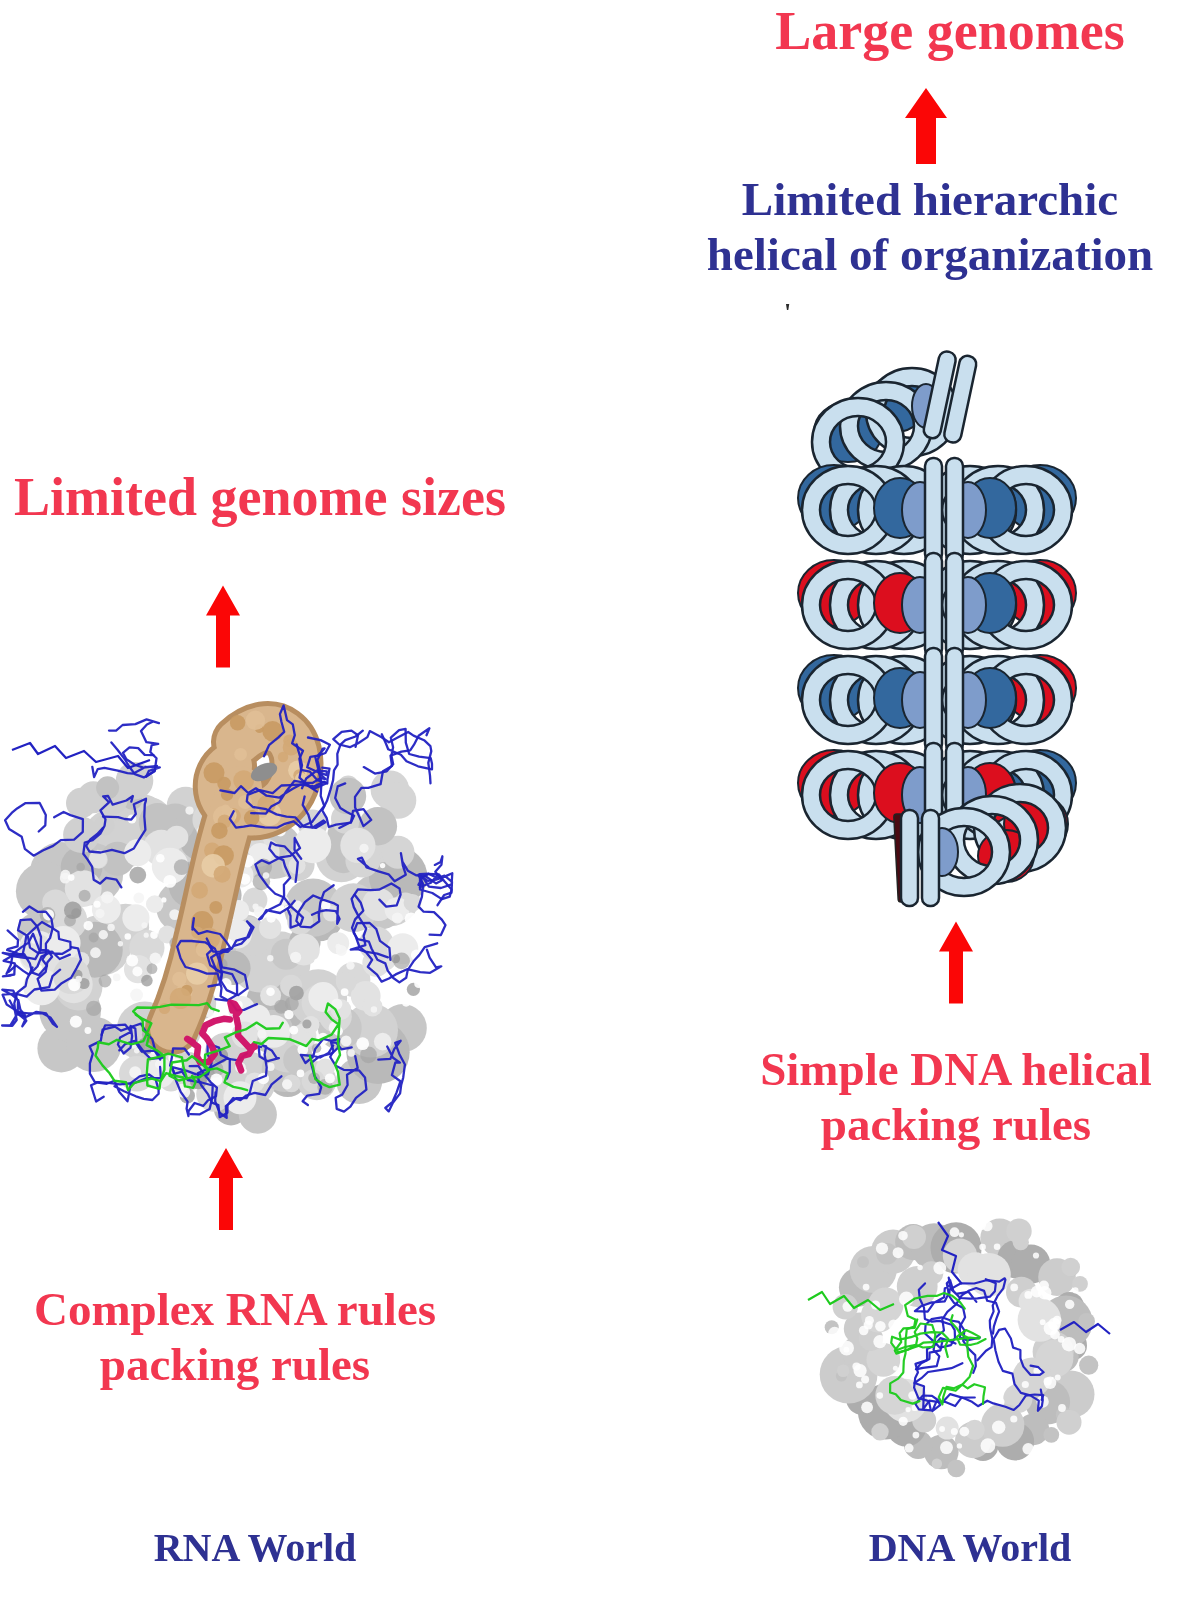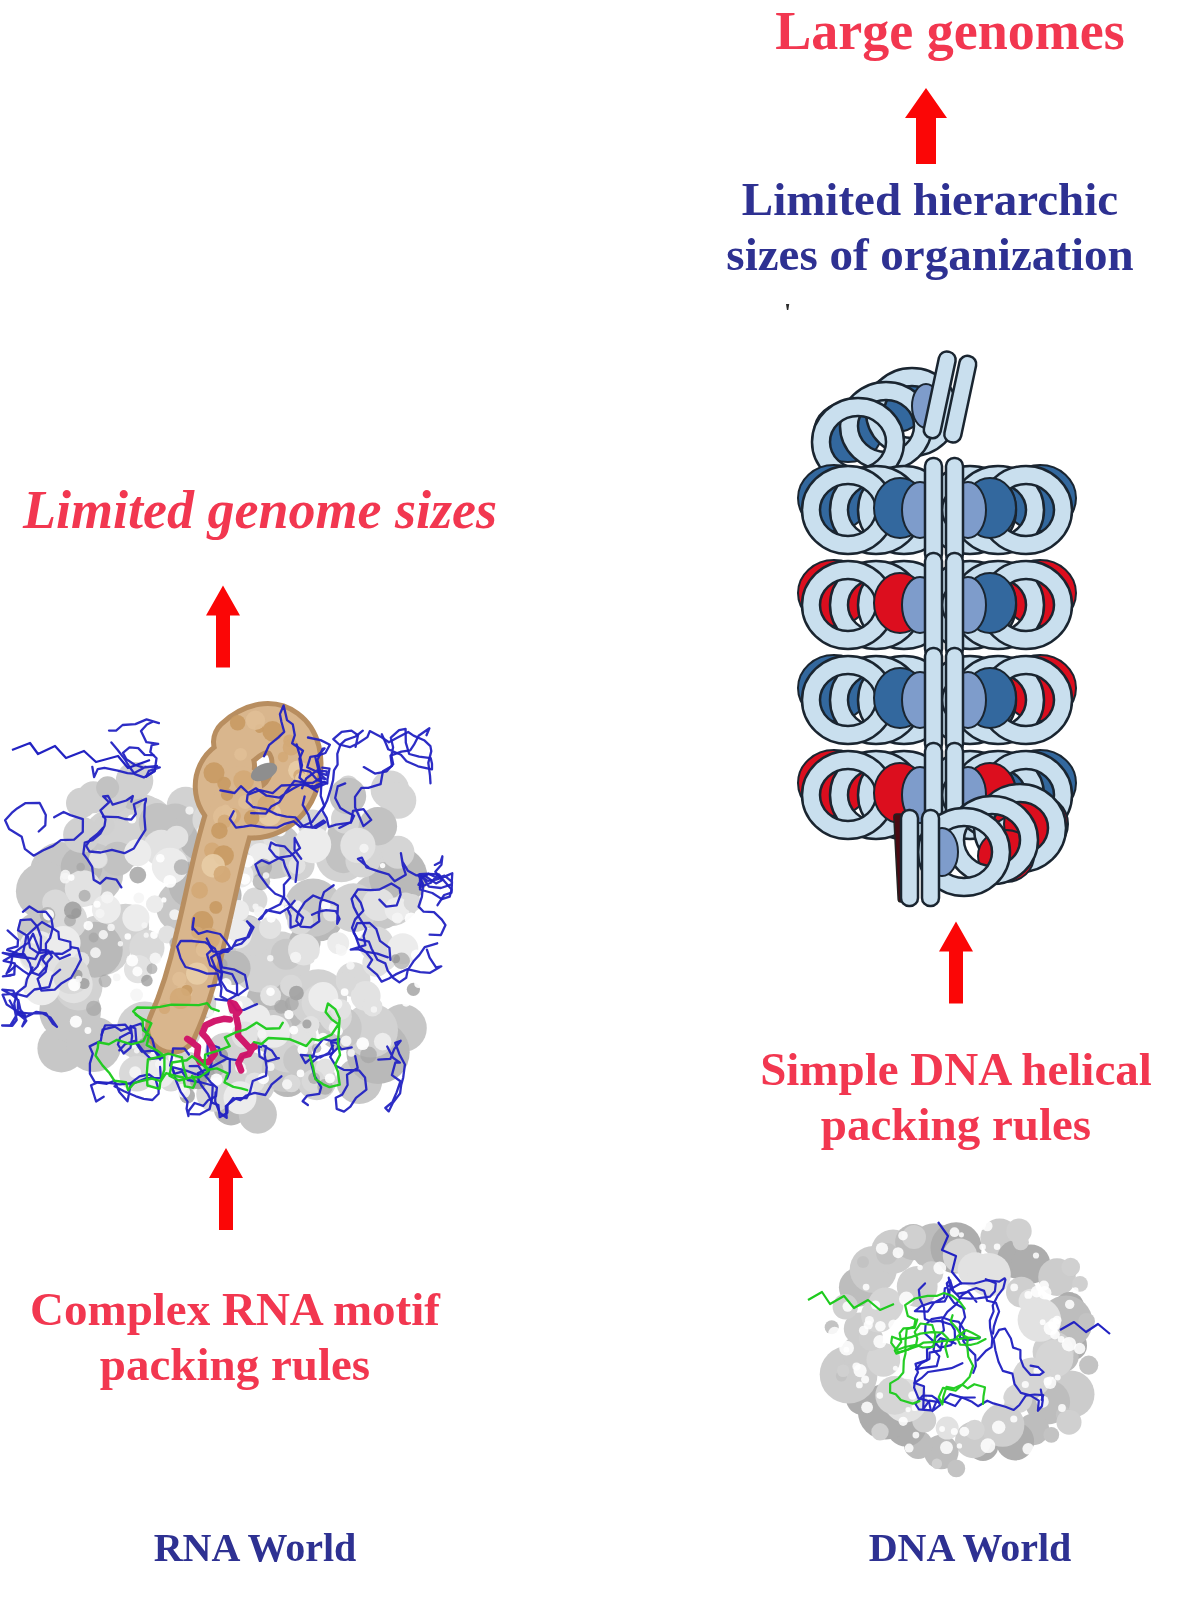--- a/index.html
+++ b/index.html
@@ -22,21 +22,21 @@
   .arrow{position:absolute;}
   .arrow svg polygon{fill:var(--arrow-red);}
   svg.illus{position:absolute;}
   .tick{position:absolute;font-size:26px;color:#2b2b2b;line-height:1;}
 </style>
 </head>
 <body>
 
 <div id="canvas">
 
-  <div class="lbl red f54" style="left:10px;top:479px;width:500px;font-style:italic;">
+  <div class="lbl red f54" style="left:10px;top:466px;width:500px;">
     <span>Limited genome sizes</span>
   </div>
 
   <div class="arrow" style="left:206px;top:585px;">
     <svg width="34" height="83" viewBox="0 0 34 82">
       <polygon points="17,0 34,30 24,30 24,82 10,82 10,30 0,30"></polygon>
     </svg>
   </div>
 
   <svg id="ribo" class="illus" style="left:0px;top:688px;" width="455" height="448" viewBox="0 0 455 448">
@@ -489,41 +489,41 @@
       <polyline points="247.2,402.2 241.0,400.4 233.4,398.9 224.5,394.4 227.6,385.3 216.9,380.4 207.7,381.8 200.8,375.0 192.0,368.2 186.7,372.3 172.0,374.5 169.4,387.7 178.9,392.5 192.6,389.2 199.6,389.3 208.9,382.6 204.7,376.5 205.1,366.7 219.1,362.4 229.7,358.1 224.9,349.4 235.8,344.4 245.7,341.4 256.6,334.6 266.3,340.7 279.3,340.3 282.8,334.7" fill="none" stroke="#1ECB1E" stroke-width="2.4" stroke-linejoin="round" stroke-linecap="round" opacity="0.97"></polyline>
     </svg>
 
   <div class="arrow" style="left:209px;top:1148px;">
     <svg width="34" height="82" viewBox="0 0 34 82">
       <polygon points="17,0 34,30 24,30 24,82 10,82 10,30 0,30"></polygon>
     </svg>
   </div>
 
   <div class="lbl red f47" style="left:0px;top:1282px;width:470px;">
-    <span>Complex RNA motif</span>
+    <span>Complex RNA rules</span>
     <span>packing rules</span>
   </div>
 
   <div class="lbl blue f62" style="left:40px;top:1524px;width:430px;">
     <span>RNA World</span>
   </div>
 
   <div class="lbl red f54" style="left:700px;top:0px;width:500px;">
     <span>Large genomes</span>
   </div>
 
   <div class="arrow" style="left:905px;top:88px;">
     <svg width="42" height="76" viewBox="0 0 42 76">
       <polygon points="21,0 42,30 31,30 31,76 11,76 11,30 0,30"></polygon>
     </svg>
   </div>
 
   <div class="lbl blue f47" style="left:680px;top:172px;width:500px;">
     <span>Limited hierarchic</span>
-    <span>sizes of organization</span>
+    <span>helical of organization</span>
   </div>
 
   <span class="tick" style="left:784px;top:300px;">'</span>
 
   <svg id="fiber" class="illus" style="left:792px;top:340px;" width="290" height="575" viewBox="0 0 290 575">
       <ellipse cx="104" cy="64" rx="30" ry="28" fill="#33689E" stroke="#1A2530" stroke-width="2"></ellipse>
       <ellipse cx="56" cy="92" rx="34" ry="30" fill="#33689E" stroke="#1A2530" stroke-width="2"></ellipse>
       <path d="M 74 72 a 46 44 0 1 0 92 0 a 46 44 0 1 0 -92 0 M 92 72 a 28 26 0 1 0 56 0 a 28 26 0 1 0 -56 0" fill="#C9DFEE" fill-rule="evenodd" stroke="#1A2530" stroke-width="2.5"></path>
       <path d="M 48 86 a 46 44 0 1 0 92 0 a 46 44 0 1 0 -92 0 M 66 86 a 28 26 0 1 0 56 0 a 28 26 0 1 0 -56 0" fill="#C9DFEE" fill-rule="evenodd" stroke="#1A2530" stroke-width="2.5"></path>
       <path d="M 20 102 a 46 44 0 1 0 92 0 a 46 44 0 1 0 -92 0 M 38 102 a 28 26 0 1 0 56 0 a 28 26 0 1 0 -56 0" fill="#C9DFEE" fill-rule="evenodd" stroke="#1A2530" stroke-width="2.5"></path>

